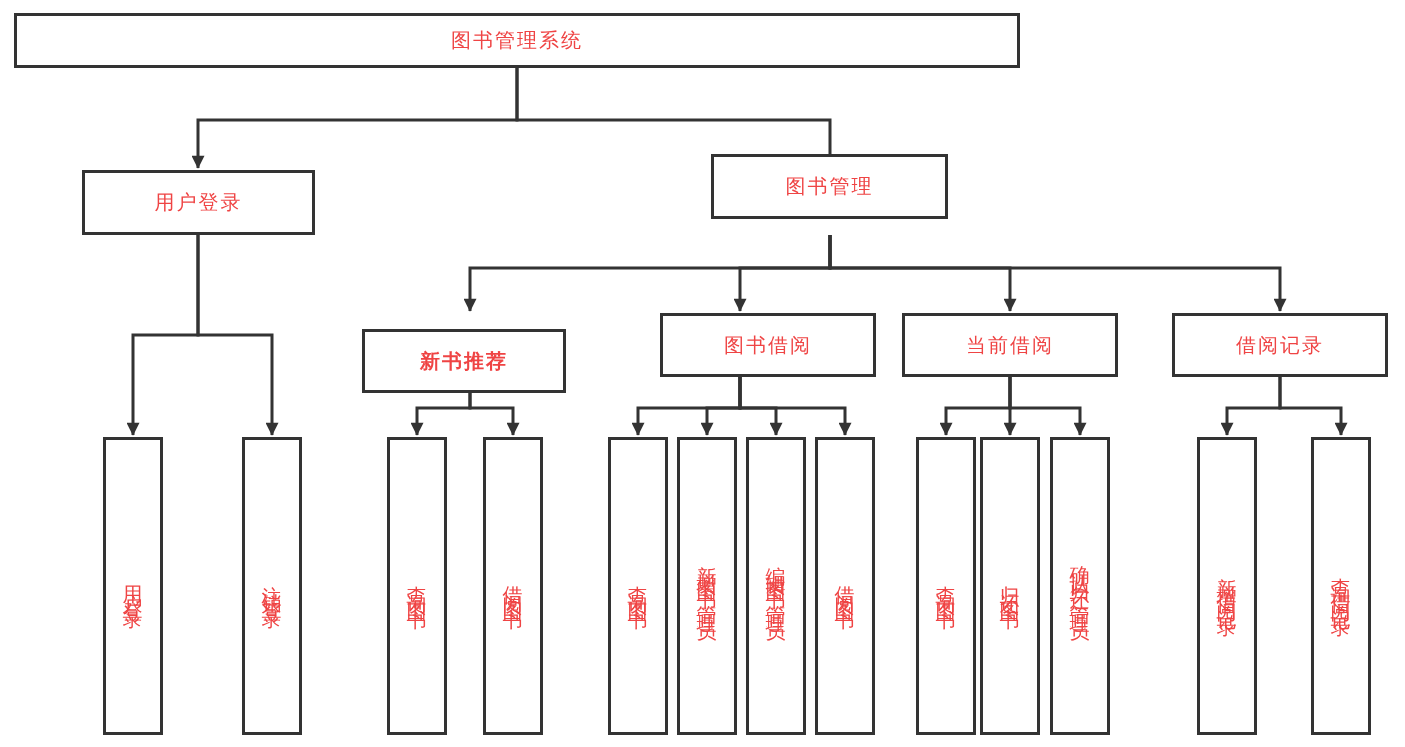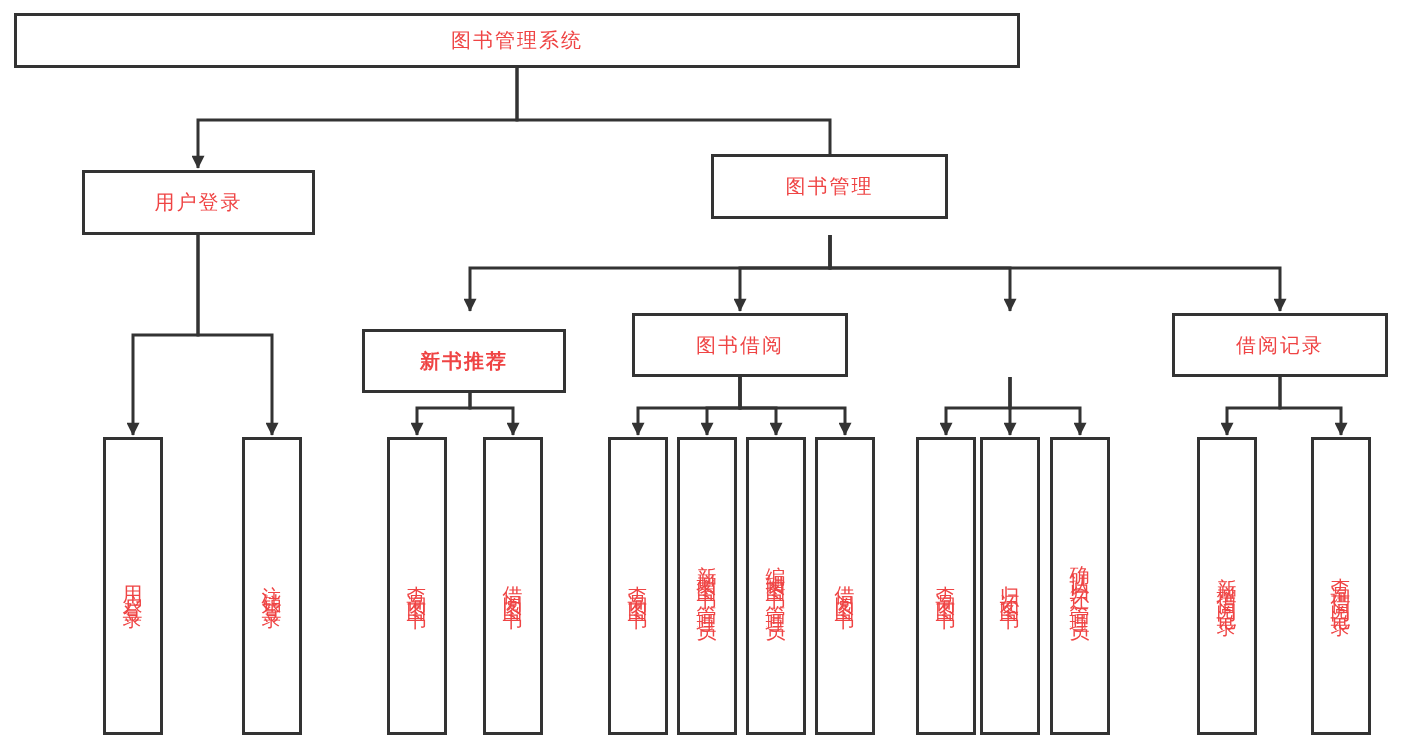--- a/index.html
+++ b/index.html
@@ -101,21 +101,22 @@
       <path d="M1280,377 V408 H1341 V435" marker-end="url(#arrow)"></path>
     </g>
   </svg>
 
   <div class="node hbox" style="left:14px; top:13px; width:1006px; height:55px;">图书管理系统</div>
 
   <div class="node hbox" style="left:82px; top:170px; width:233px; height:65px;">用户登录</div>
   <div class="node hbox" style="left:711px; top:154px; width:237px; height:65px;">图书管理</div>
 
   <div class="node hbox" style="left:362px; top:329px; width:204px; height:64px;font-weight:bold;">新书推荐</div>
-  <div class="node hbox" style="left:632px; top:313px; width:216px; height:64px;">图书借阅</div>
+  <div class="node hbox" style="left:660px; top:313px; width:216px; height:64px;">图书借阅</div>
+  <div class="node hbox" style="left:902px; top:313px; width:216px; height:64px;">当前借阅</div>
   <div class="node hbox" style="left:1172px; top:313px; width:216px; height:64px;">借阅记录</div>
 
   <div class="node vbox" style="left:103px;">
     <span class="vtext">用户登录</span>
   </div>
   <div class="node vbox" style="left:242px;">
     <span class="vtext">注销登录</span>
   </div>
 
   <div class="node vbox" style="left:387px;">

